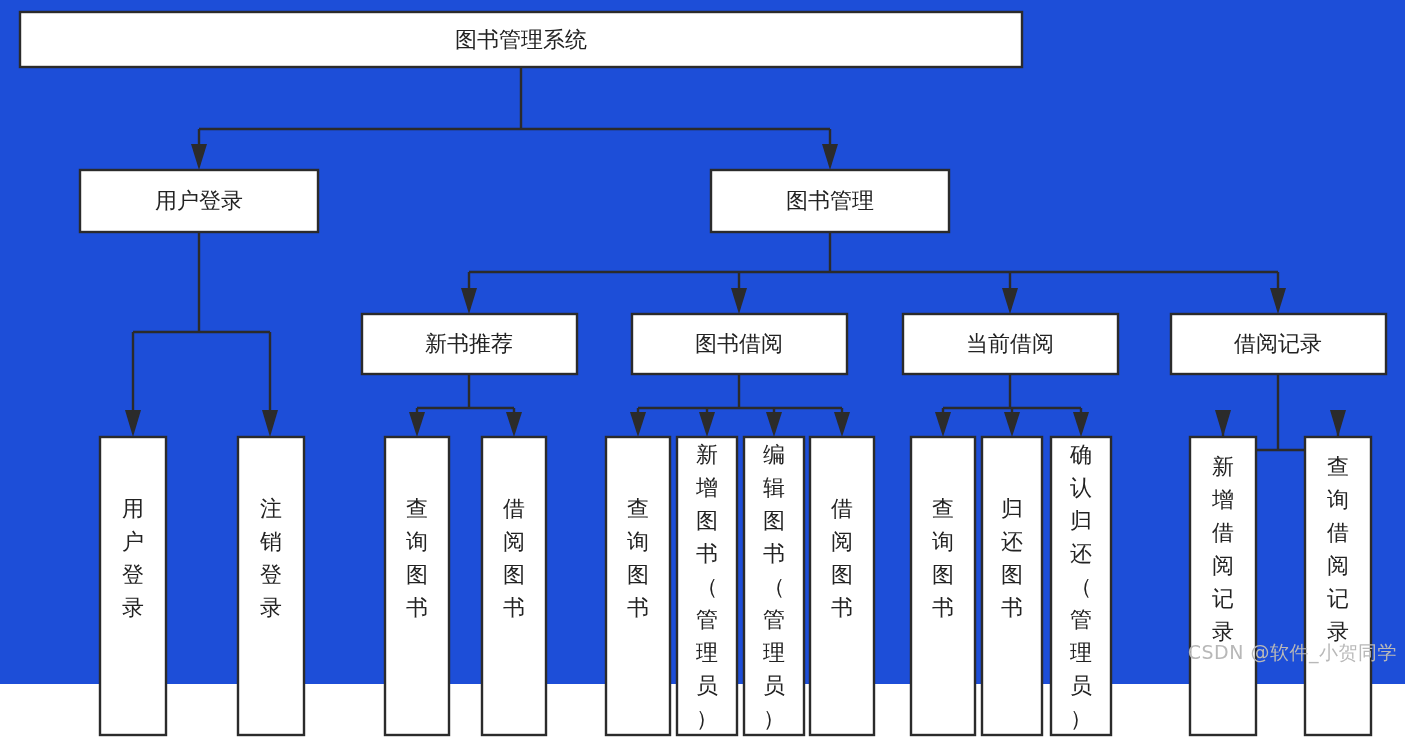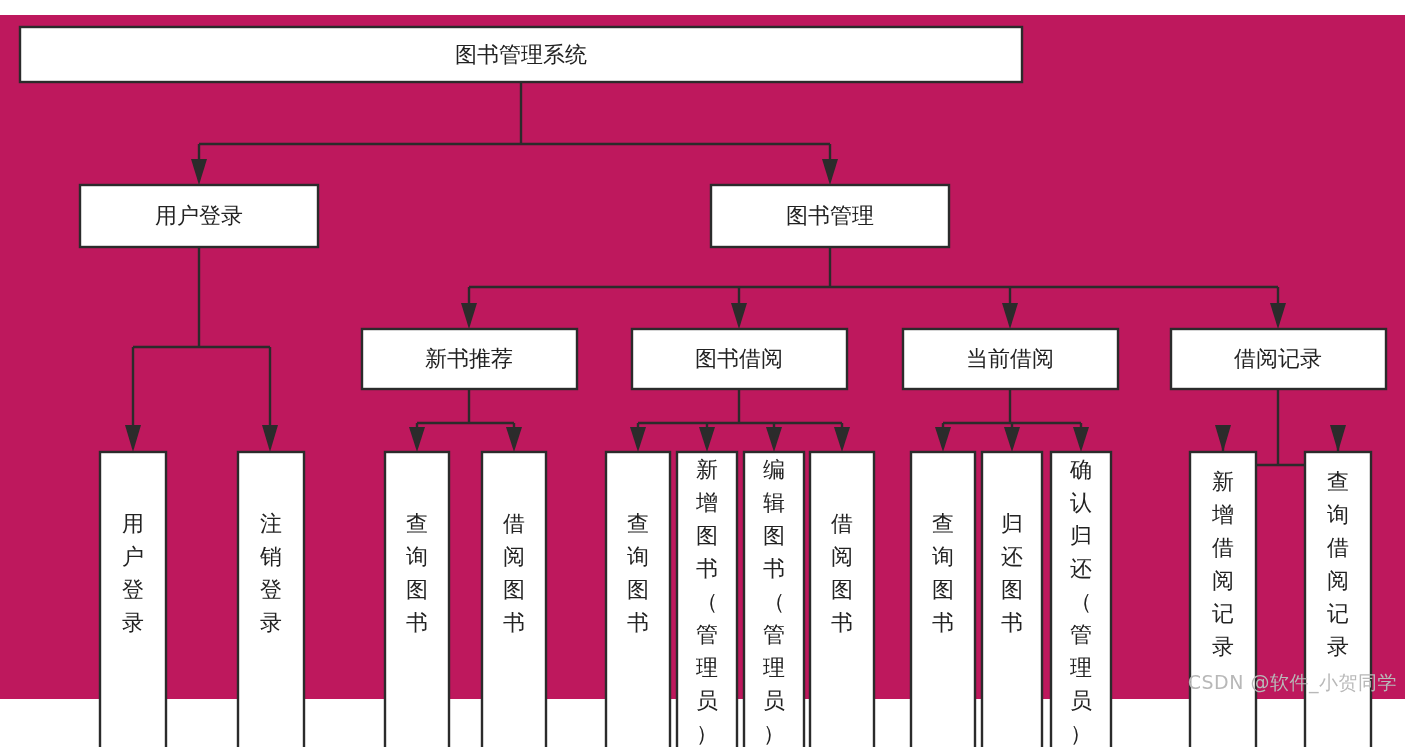--- a/index.html
+++ b/index.html
@@ -10,22 +10,21 @@
   body {
     width: 1405px;
     height: 747px;
     font-family: "DejaVu Sans", "Liberation Sans", sans-serif;
     overflow: hidden;
   }
   #diagram-root {
     position: relative;
     width: 1405px;
     height: 684px;
-    background: #be185d;
-    margin-top: 15px;
+    background: #1d4ed8;
   }
   svg#diagram-svg {
     position: absolute;
     left: 0;
     top: 0;
     width: 1405px;
     height: 747px;
   }
   .node-box {
     fill: #ffffff;
@@ -50,21 +49,21 @@
     stroke-width: 2.4;
     fill: none;
   }
   .arrow-head {
     fill: #2b2b2b;
     stroke: none;
   }
   .watermark {
     position: absolute;
     right: 8px;
-    bottom: 3px;
+    bottom: 18px;
     font-family: "DejaVu Sans", "Liberation Sans", sans-serif;
     font-size: 19px;
     color: #b8b8b8;
     letter-spacing: 0.5px;
     white-space: nowrap;
     user-select: none;
   }
 </style>
 </head>
 <body>

